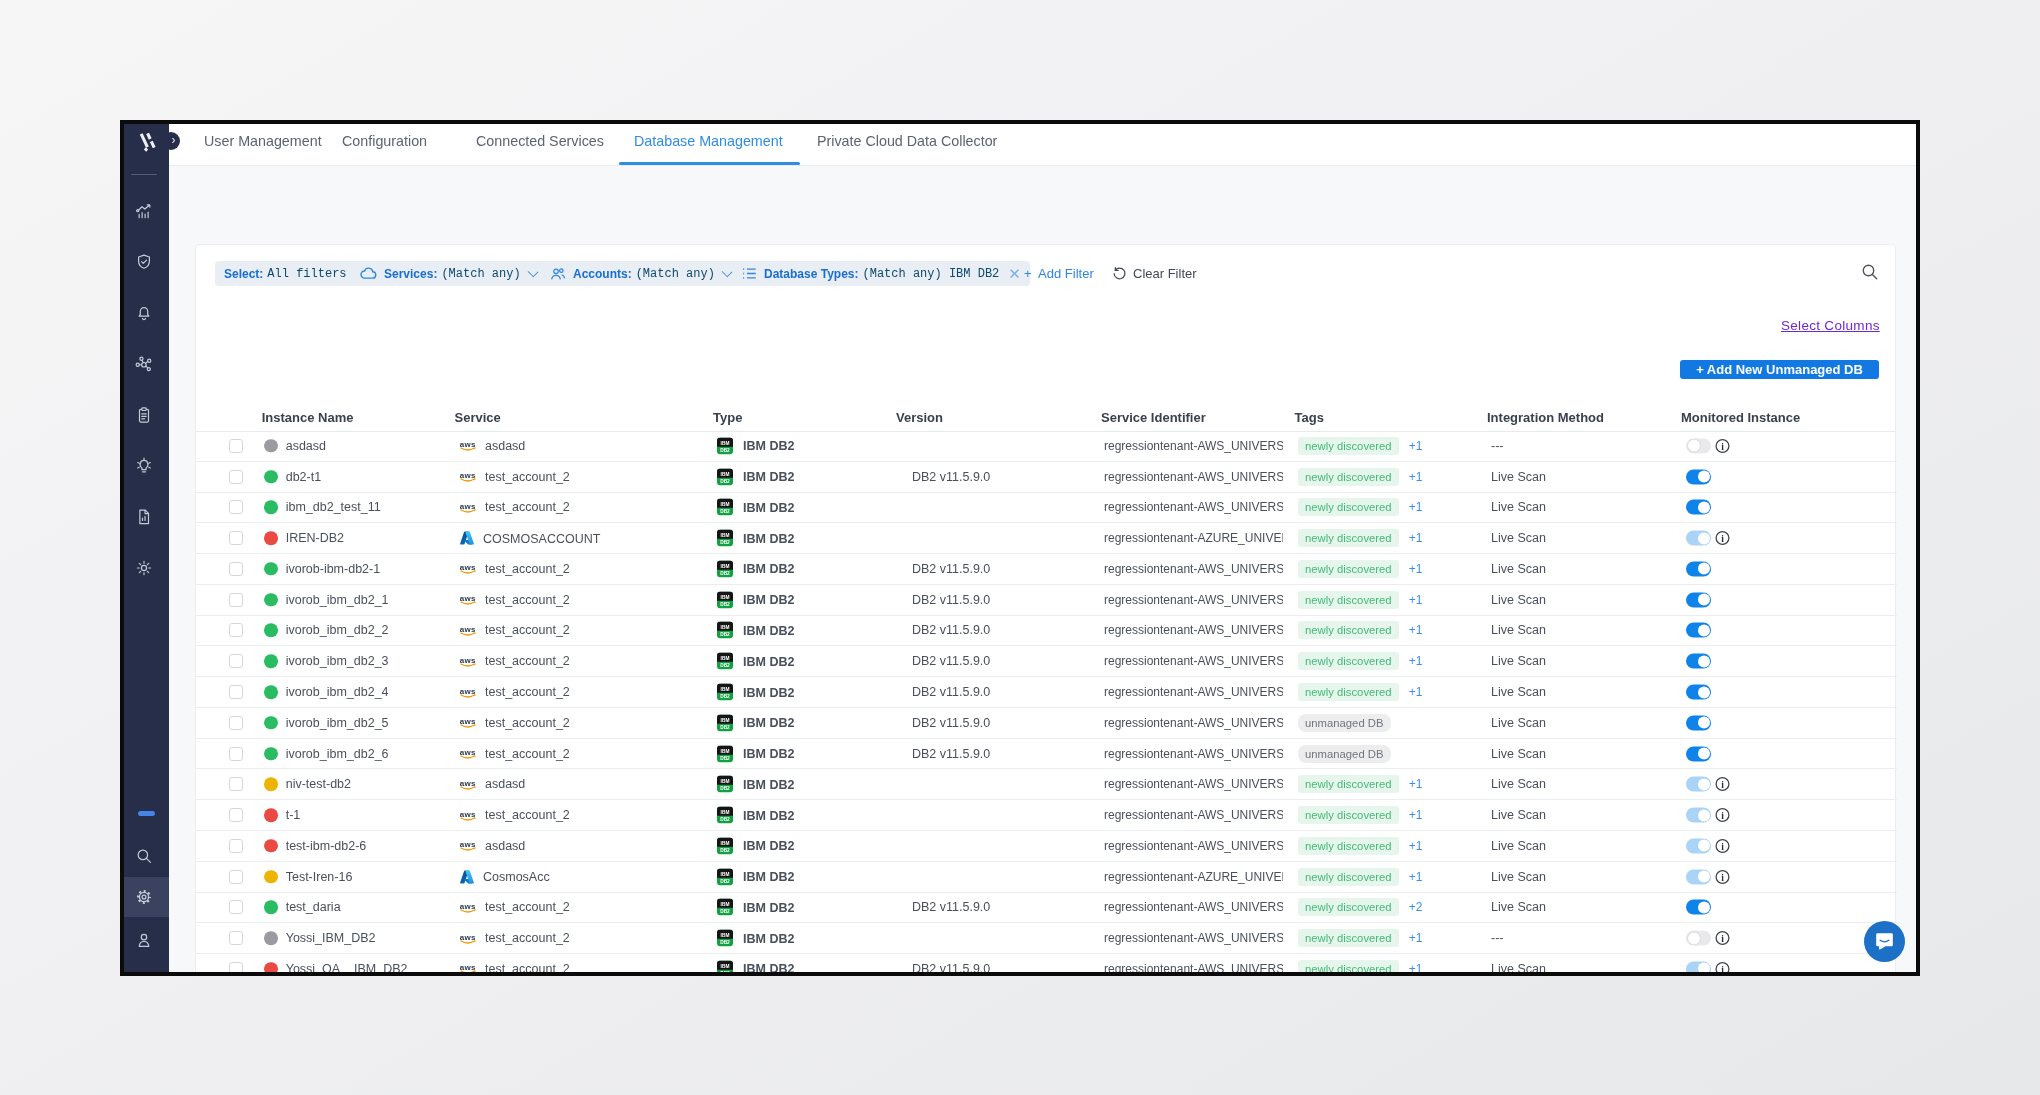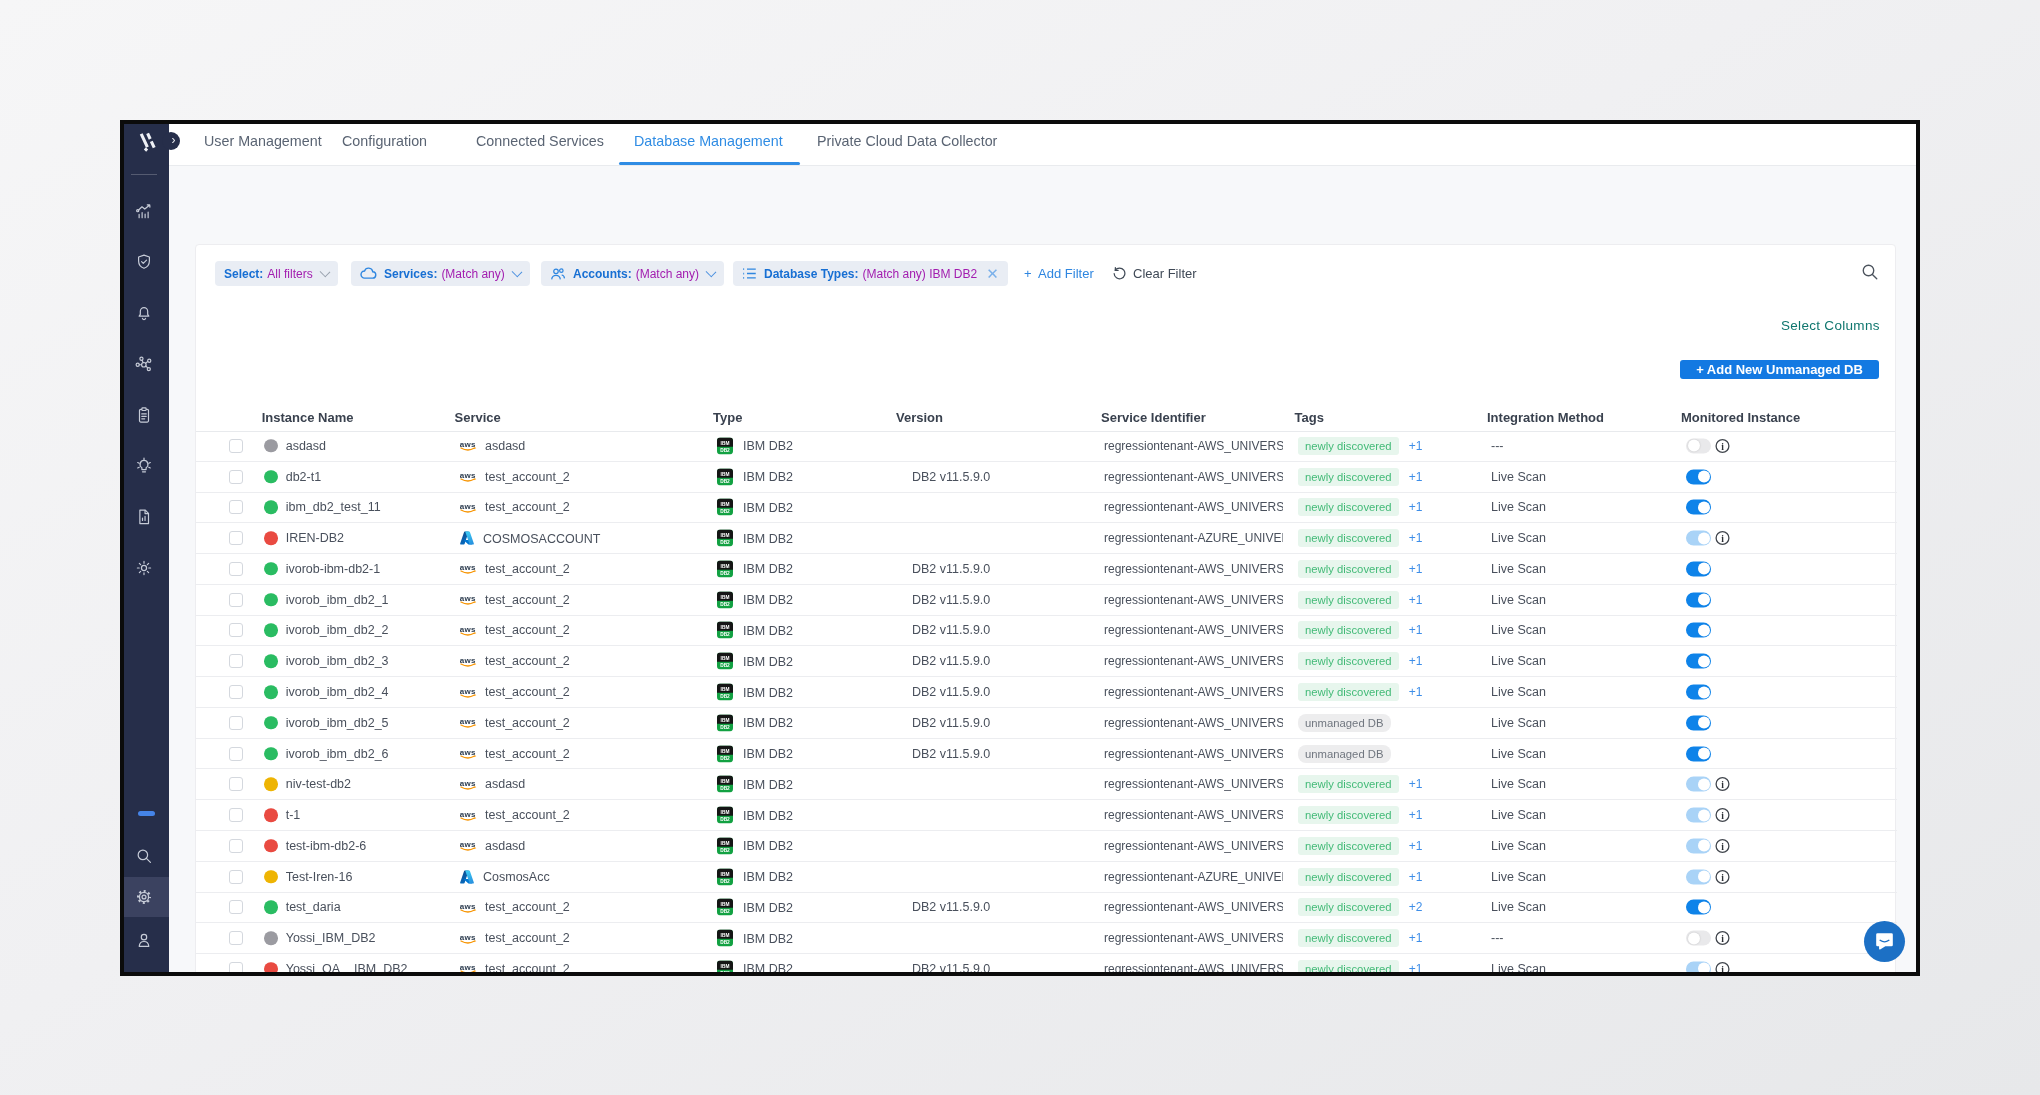--- a/index.html
+++ b/index.html
@@ -17,41 +17,41 @@
 .navitem { position:absolute; top:9px; font-size:14.3px; color:#5a6473; white-space:nowrap; }
 .navitem.active { color:#2f8ce4; }
 .navunderline { position:absolute; left:450px; top:38px; width:181px; height:3px; background:#2f8ce4; border-radius:2px; }
 .tabsrow { position:absolute; left:45px; top:42px; width:1747px; height:64px; background:#f7f8fa; border-bottom:1px solid #e6e8eb; }
 .tab { position:absolute; top:20px; font-size:14.3px; color:#3c4654; white-space:nowrap; }
 .tab.active { color:#2f8ce4; }
 .tabunderline { position:absolute; left:26px; top:58px; width:83px; height:3px; background:#2f8ce4; border-radius:2px; }
 .card { position:absolute; left:71px; top:120px; width:1701px; height:760px; background:#fff; border:1px solid #ededf0; border-radius:4px; }
 .chip { position:absolute; top:16px; height:25px; background:#e9edf4; border-radius:4px; font-size:12px; display:flex; align-items:center; padding:0 9px; white-space:nowrap; color:#5b97e0; }
 .chip b { color:#176fd3; font-weight:700; margin-right:4px; }
-.chip .lt { color:#a21caf; }
+.chip .lt { color:#0c4a6e;font-family:Liberation Mono, monospace; }
 .chev { display:inline-block; margin-left:8px; width:8px; height:8px; position:relative; top:-2px; border-right:1.6px solid #4a90e0; border-bottom:1.6px solid #4a90e0; transform:rotate(45deg) scale(1,0.9); }
 .chev.gray { border-color:#98a1ad; }
 .chipic { margin-right:7px; }
 .xmark { margin-left:9px; color:#7ab0ea; font-size:15px; }
 .addfilter { position:absolute; left:828px; top:21px; font-size:13px; color:#2e86e0; }
 .clearfilter { position:absolute; left:916px; top:21px; font-size:13px; color:#3f4956; }
 .searchic { position:absolute; left:1665px; top:18px; }
-.selcols { position:absolute; left:1585px; top:73px; font-size:13.5px; letter-spacing:0.3px; color:#0f766e; }
+.selcols { position:absolute; left:1585px; top:73px; font-size:13.5px; letter-spacing:0.3px; color:#6d28d9;text-decoration:underline; }
 .addbtn { position:absolute; left:1484px; top:115px; width:199px; height:19px; background:#1379e2; color:#fff; border-radius:3px; font-size:13px; font-weight:700; text-align:center; line-height:19px; }
 .th { position:absolute; top:165px; font-size:13px; font-weight:700; color:#39414e; white-space:nowrap; }
 .hline { position:absolute; left:0; top:186px; width:100%; height:1px; background:#e8eaed; }
 .row { position:absolute; left:0; width:1701px; height:30.77px; border-bottom:1px solid #ecedf0; font-size:12.5px; color:#49505c; }
 .row > * { position:absolute; top:50%; transform:translateY(-50%); }
 .cb { left:32.5px; width:14px; height:14px; border:1px solid #d4d8de; border-radius:3px; background:#fff; }
 .dot { left:68px; width:13.5px; height:13.5px; border-radius:50%; }
 .name { left:89.7px; white-space:nowrap; }
 .svcwrap { left:263px; display:flex; align-items:center; }
 .svcname { margin-left:8px; white-space:nowrap; }
 .typewrap { left:521px; display:flex; align-items:center; }
-.typename { margin-left:10px; white-space:nowrap; }
+.typename { margin-left:10px; white-space:nowrap;font-weight:bold; }
 .ver { left:716px; white-space:nowrap; }
 .sid { left:908px; width:179px; overflow:hidden; white-space:nowrap; font-size:12px; }
 .tags { left:1102px; display:flex; align-items:center; }
 .pill { height:18px; line-height:18px; padding:0 7px; border-radius:3px; font-size:11.3px; white-space:nowrap; }
 .pg { background:#e7f6ed; color:#42ba77; }
 .pu { background:#ededee; color:#70767f;border-radius:8px; }
 .plus { color:#3e8ee8; font-size:12px; margin-left:10px; }
 .integ { left:1295px; white-space:nowrap; }
 .mon { left:1490px; display:flex; align-items:center; }
 .tg { display:inline-block; width:25px; height:15px; border-radius:8px; position:relative; }

